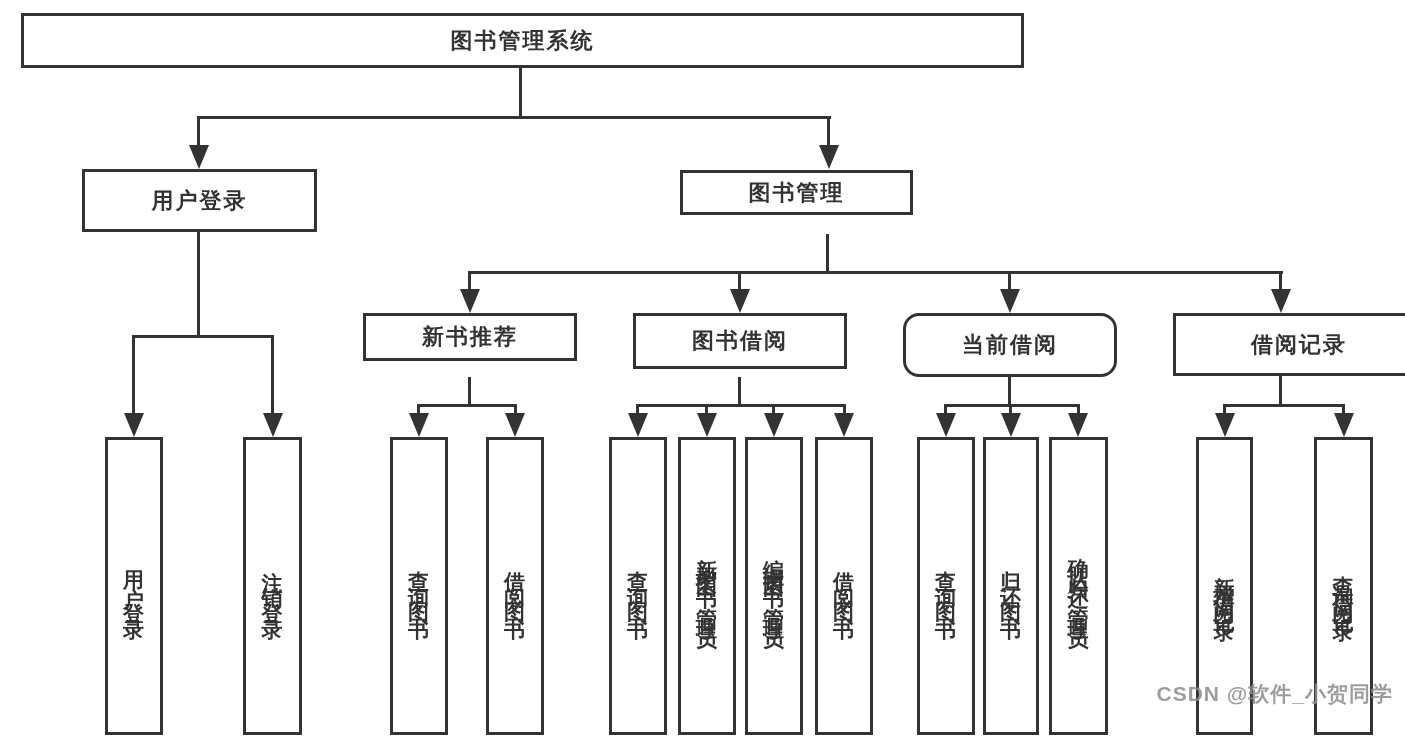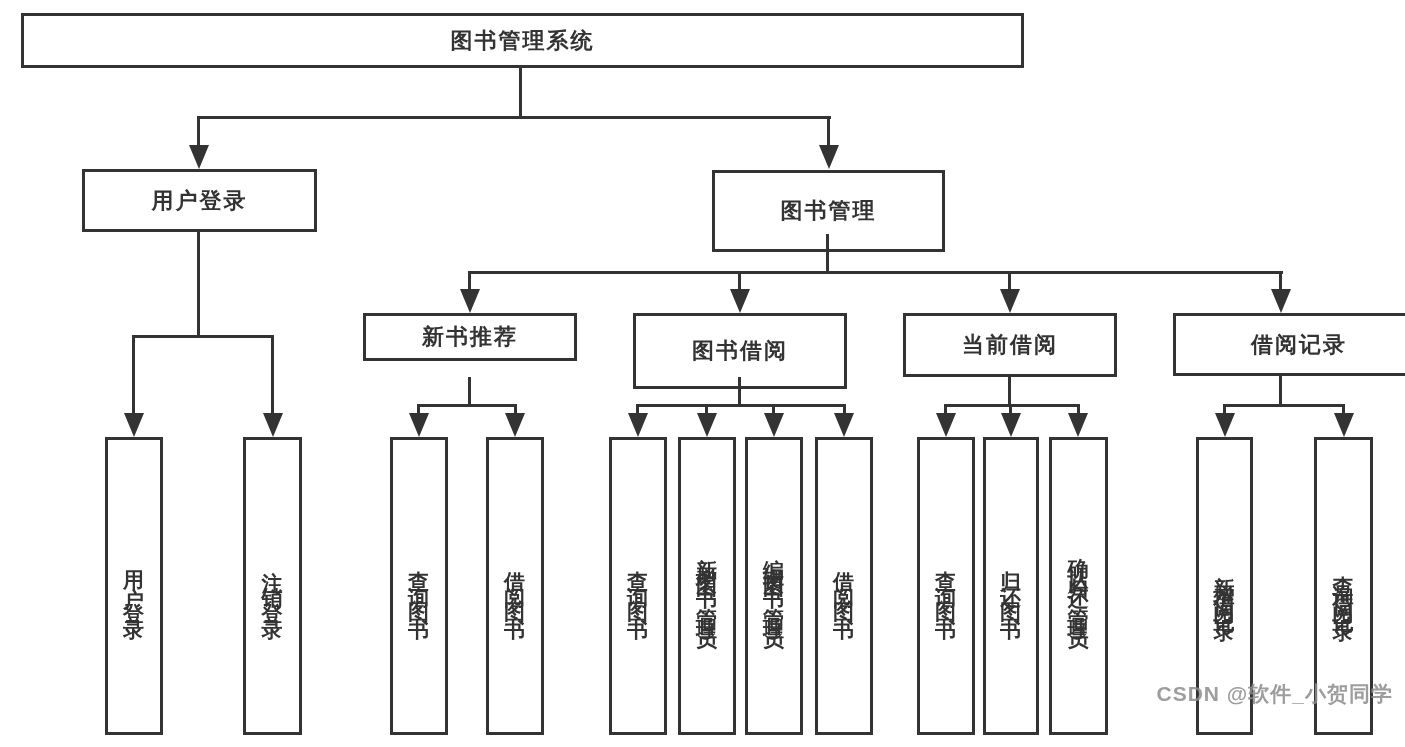--- a/index.html
+++ b/index.html
@@ -43,21 +43,21 @@
   <div class="vline" style="left:519px;top:68px;height:50px;"></div>
   <div class="hline" style="left:197px;top:116px;width:634px;"></div>
   <div class="vline" style="left:197px;top:118px;height:27px;"></div>
   <div class="arrow" style="left:189px;top:145px;"></div>
   <div class="vline" style="left:827px;top:118px;height:27px;"></div>
   <div class="arrow" style="left:819px;top:145px;"></div>
 
   <div class="box" style="left:82px;top:169px;width:235px;height:63px;">
     <span class="hnode">用户登录</span>
   </div>
-  <div class="box" style="left:712px;top:170px;width:233px;height:82px;">
+  <div class="box" style="left:680px;top:170px;width:233px;height:45px;">
     <span class="hnode">图书管理</span>
   </div>
 
   <div class="vline" style="left:197px;top:232px;height:105px;"></div>
   <div class="hline" style="left:132px;top:335px;width:142px;"></div>
   <div class="vline" style="left:132px;top:337px;height:76px;"></div>
   <div class="arrow" style="left:124px;top:413px;"></div>
   <div class="vline" style="left:271px;top:337px;height:76px;"></div>
   <div class="arrow" style="left:263px;top:413px;"></div>
 
@@ -68,24 +68,24 @@
   <div class="vline" style="left:738px;top:273px;height:16px;"></div>
   <div class="arrow" style="left:730px;top:289px;"></div>
   <div class="vline" style="left:1008px;top:273px;height:16px;"></div>
   <div class="arrow" style="left:1000px;top:289px;"></div>
   <div class="vline" style="left:1279px;top:273px;height:16px;"></div>
   <div class="arrow" style="left:1271px;top:289px;"></div>
 
   <div class="box" style="left:363px;top:313px;width:214px;height:48px;">
     <span class="hnode">新书推荐</span>
   </div>
-  <div class="box" style="left:633px;top:313px;width:214px;height:76px;">
+  <div class="box" style="left:633px;top:313px;width:214px;height:56px;">
     <span class="hnode">图书借阅</span>
   </div>
-  <div class="box" style="left:903px;top:313px;width:214px;height:64px;">
+  <div class="box" style="left:903px;top:313px;width:214px;height:64px;border-radius:16px;">
     <span class="hnode">当前借阅</span>
   </div>
   <div class="box" style="left:1173px;top:313px;width:252px;height:63px;">
     <span class="hnode">借阅记录</span>
   </div>
 
   <div class="vline" style="left:468px;top:377px;height:29px;"></div>
   <div class="hline" style="left:417px;top:404px;width:100px;"></div>
   <div class="vline" style="left:417px;top:406px;height:7px;"></div>
   <div class="arrow" style="left:409px;top:413px;"></div>

